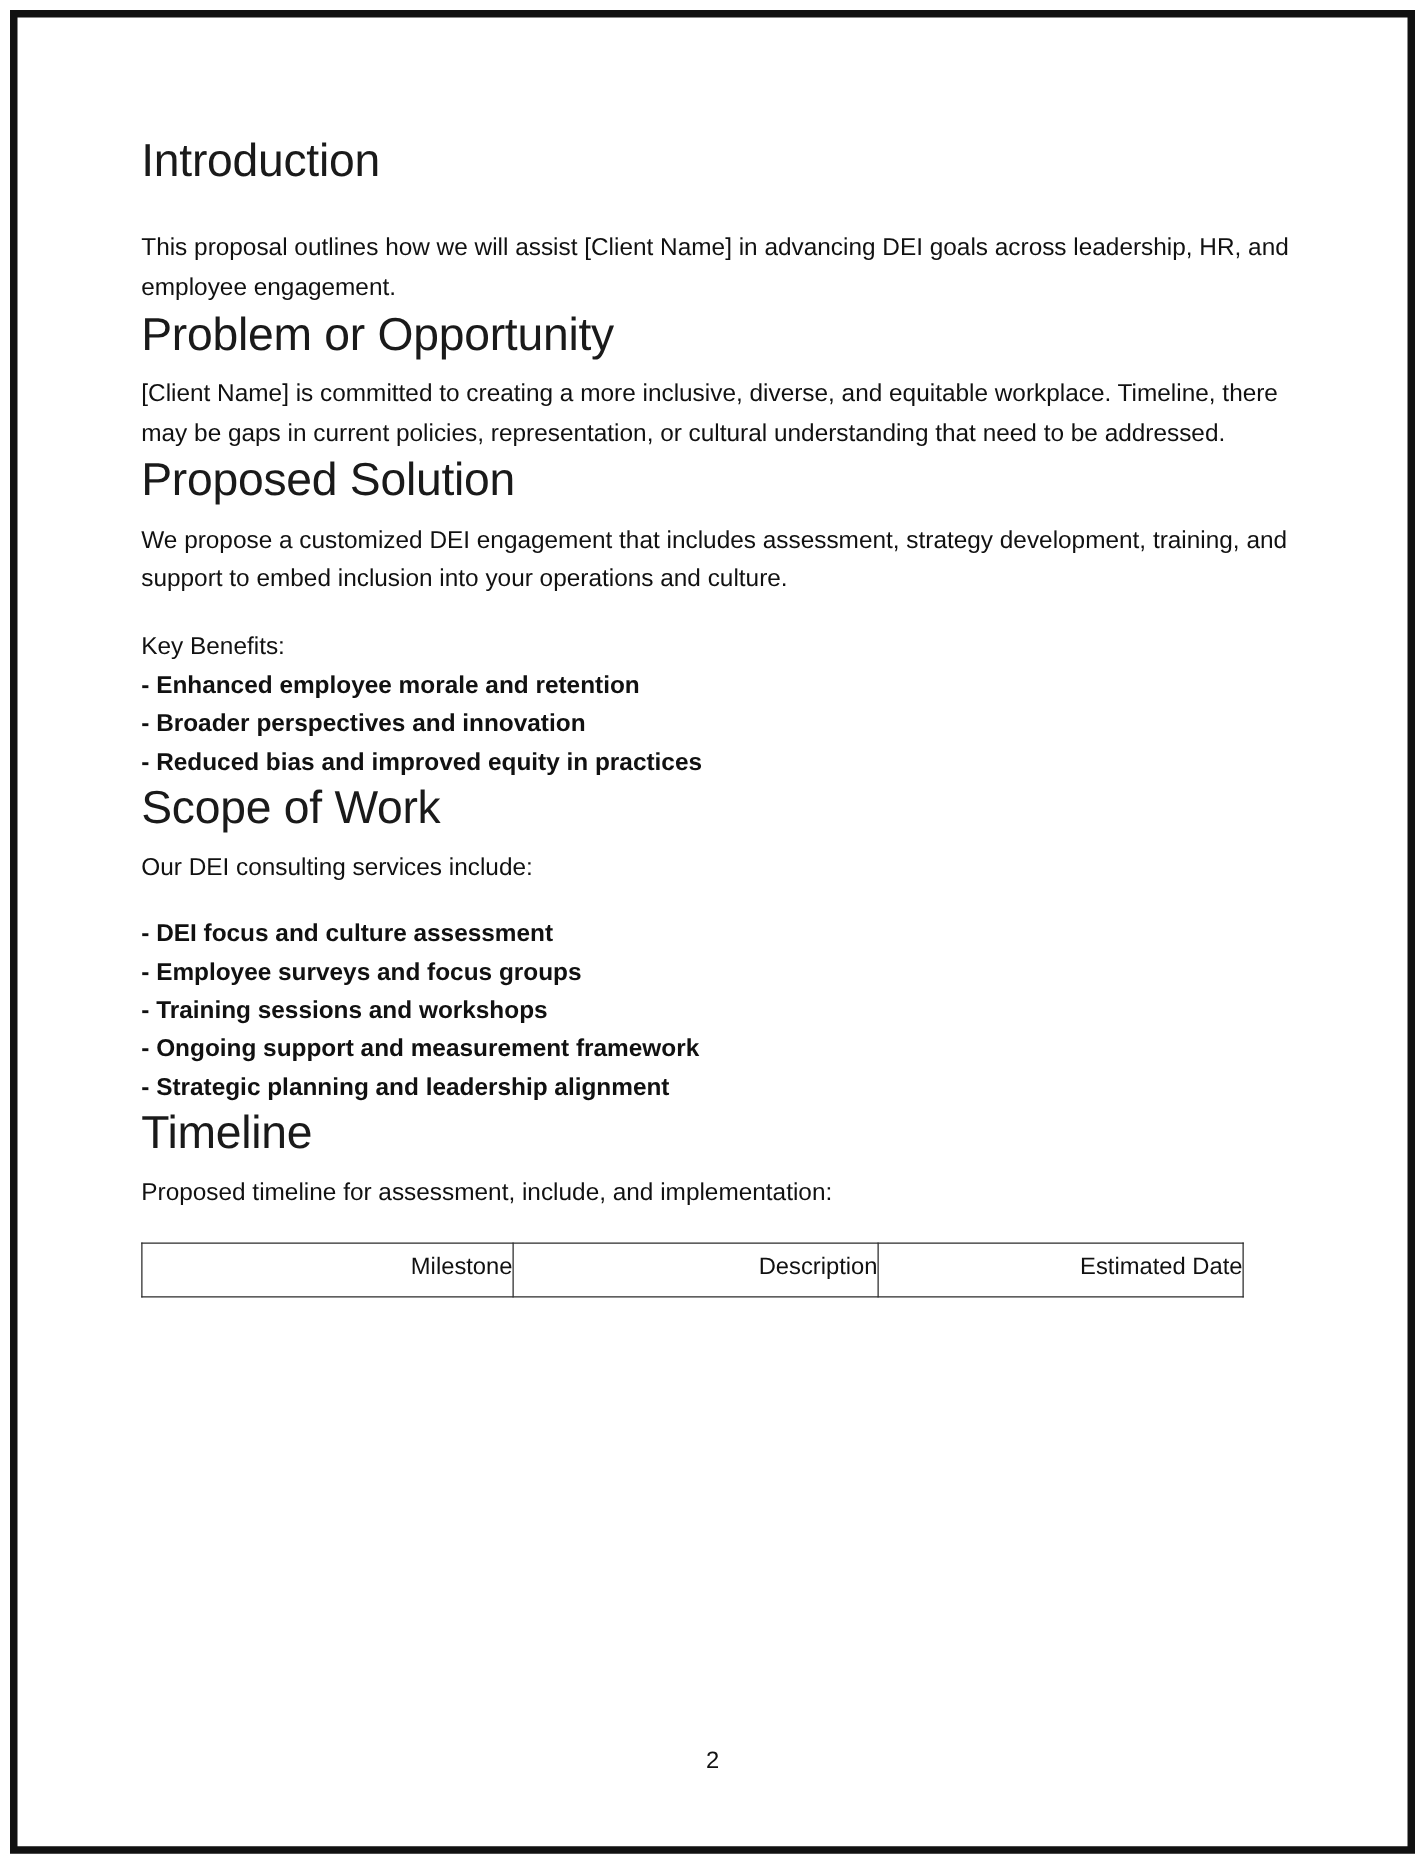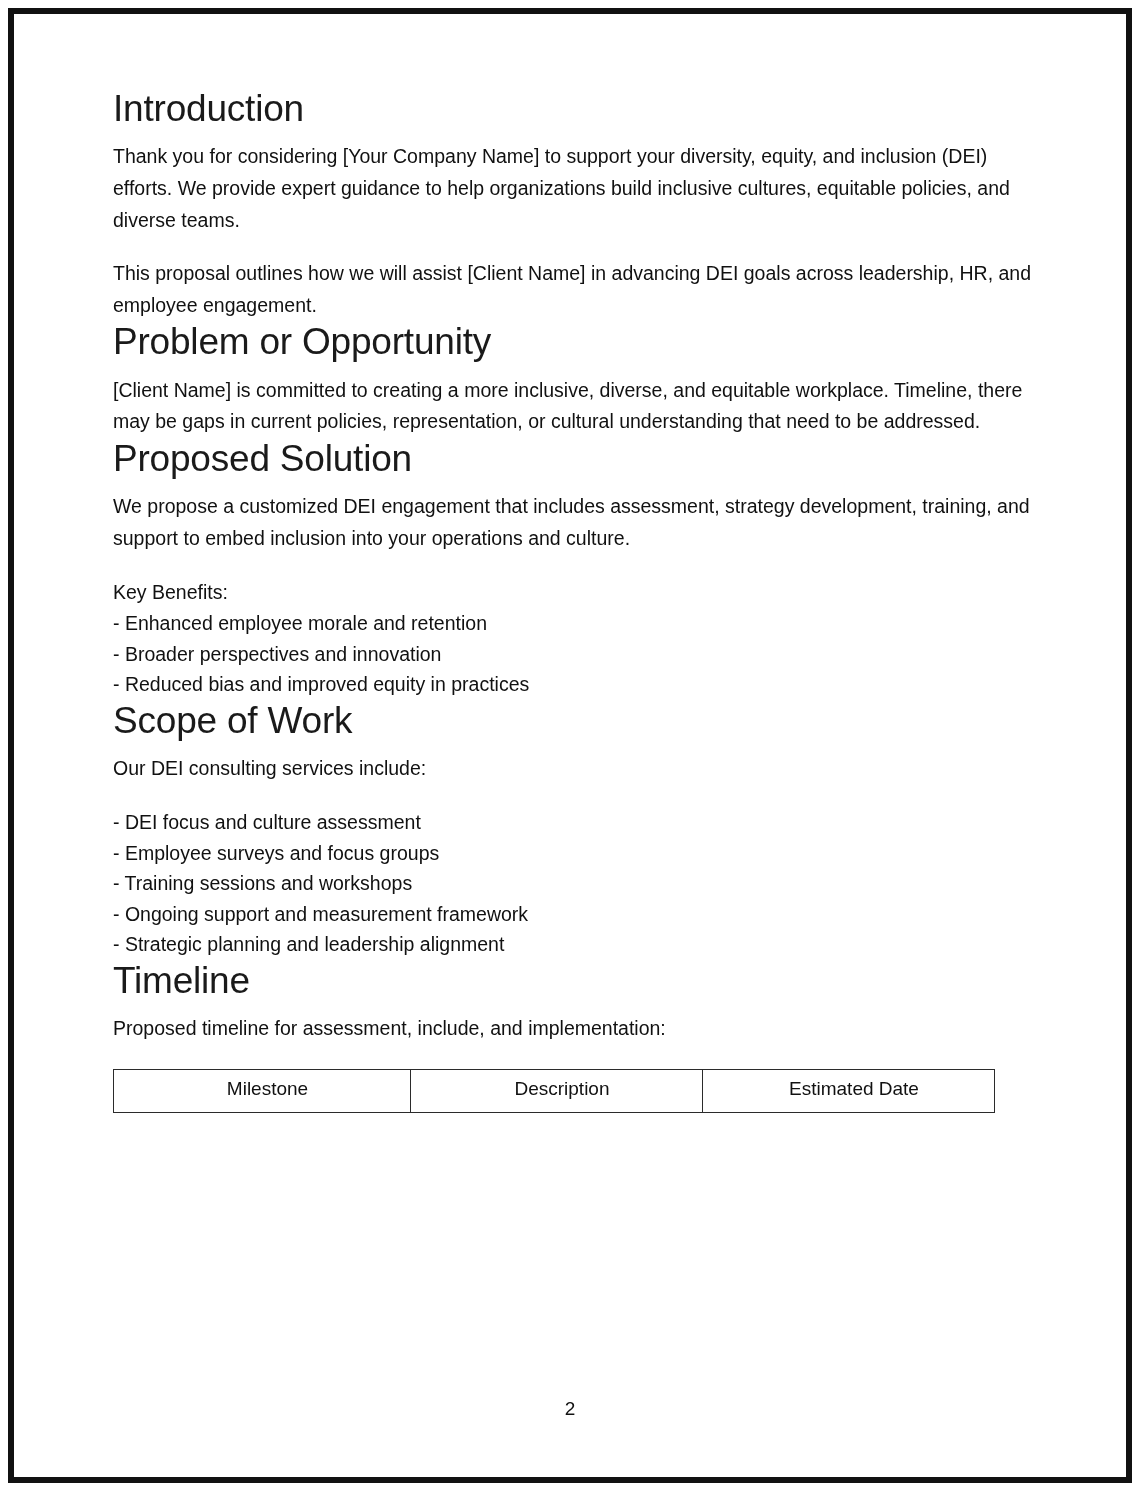--- a/index.html
+++ b/index.html
@@ -40,21 +40,21 @@
     right: 16px;
     bottom: 16px;
     border: 1px solid #ffffff;
     box-sizing: border-box;
     pointer-events: none;
   }
 
   .content {
     position: absolute;
     left: 113px;
-    top: 88px;
+    top: 108px;
     width: 925px;
   }
 
   h1.section-heading {
     font-family: "Liberation Sans", "DejaVu Sans", sans-serif;
     font-weight: 300;
     font-size: 37px;
     line-height: 1.12;
     letter-spacing: -0.2px;
     color: #1a1a1a;
@@ -85,33 +85,34 @@
     margin: 0;
     padding: 0;
     list-style: none;
   }
   .bullet-list li {
     font-size: 19.5px;
     line-height: 1.57;
     color: #111111;
     margin: 0;
     padding: 0;
+    font-weight: bold;
   }
 
   
   .timeline-table {
     margin-top: 24px;
     width: 845px;
     border-collapse: collapse;
     table-layout: fixed;
   }
   .timeline-table th,
   .timeline-table td {
     border: 1px solid #2b2b2b;
-    text-align: center;
+    text-align: right;
     vertical-align: top;
     font-size: 19px;
     font-weight: 400;
     line-height: 1.3;
     color: #111111;
     padding: 7px 0 9px 11px;
     height: 26px;
     background: #ffffff;
   }
   .col-milestone   { width: 285px; }
@@ -135,21 +136,20 @@
 <div class="page">
 
   <div class="page-frame">
     <div class="page-frame-inner"></div>
   </div>
 
   <div class="content">
 
     <h1 class="section-heading h-intro">Introduction</h1>
 
-    <p class="body-text">Thank you for considering [Your Company Name] to support your diversity, equity, and inclusion (DEI) efforts. We provide expert guidance to help organizations build inclusive cultures, equitable policies, and diverse teams.</p>
 
     <div class="para-gap"></div>
 
     <p class="body-text">This proposal outlines how we will assist [Client Name] in advancing DEI goals across leadership, HR, and employee engagement.</p>
 
     <h1 class="section-heading h-problem">Problem or Opportunity</h1>
 
     <p class="body-text">[Client Name] is committed to creating a more inclusive, diverse, and equitable workplace. Timeline, there may be gaps in current policies, representation, or cultural understanding that need to be addressed.</p>
 
     <h1 class="section-heading h-solution">Proposed Solution</h1>

